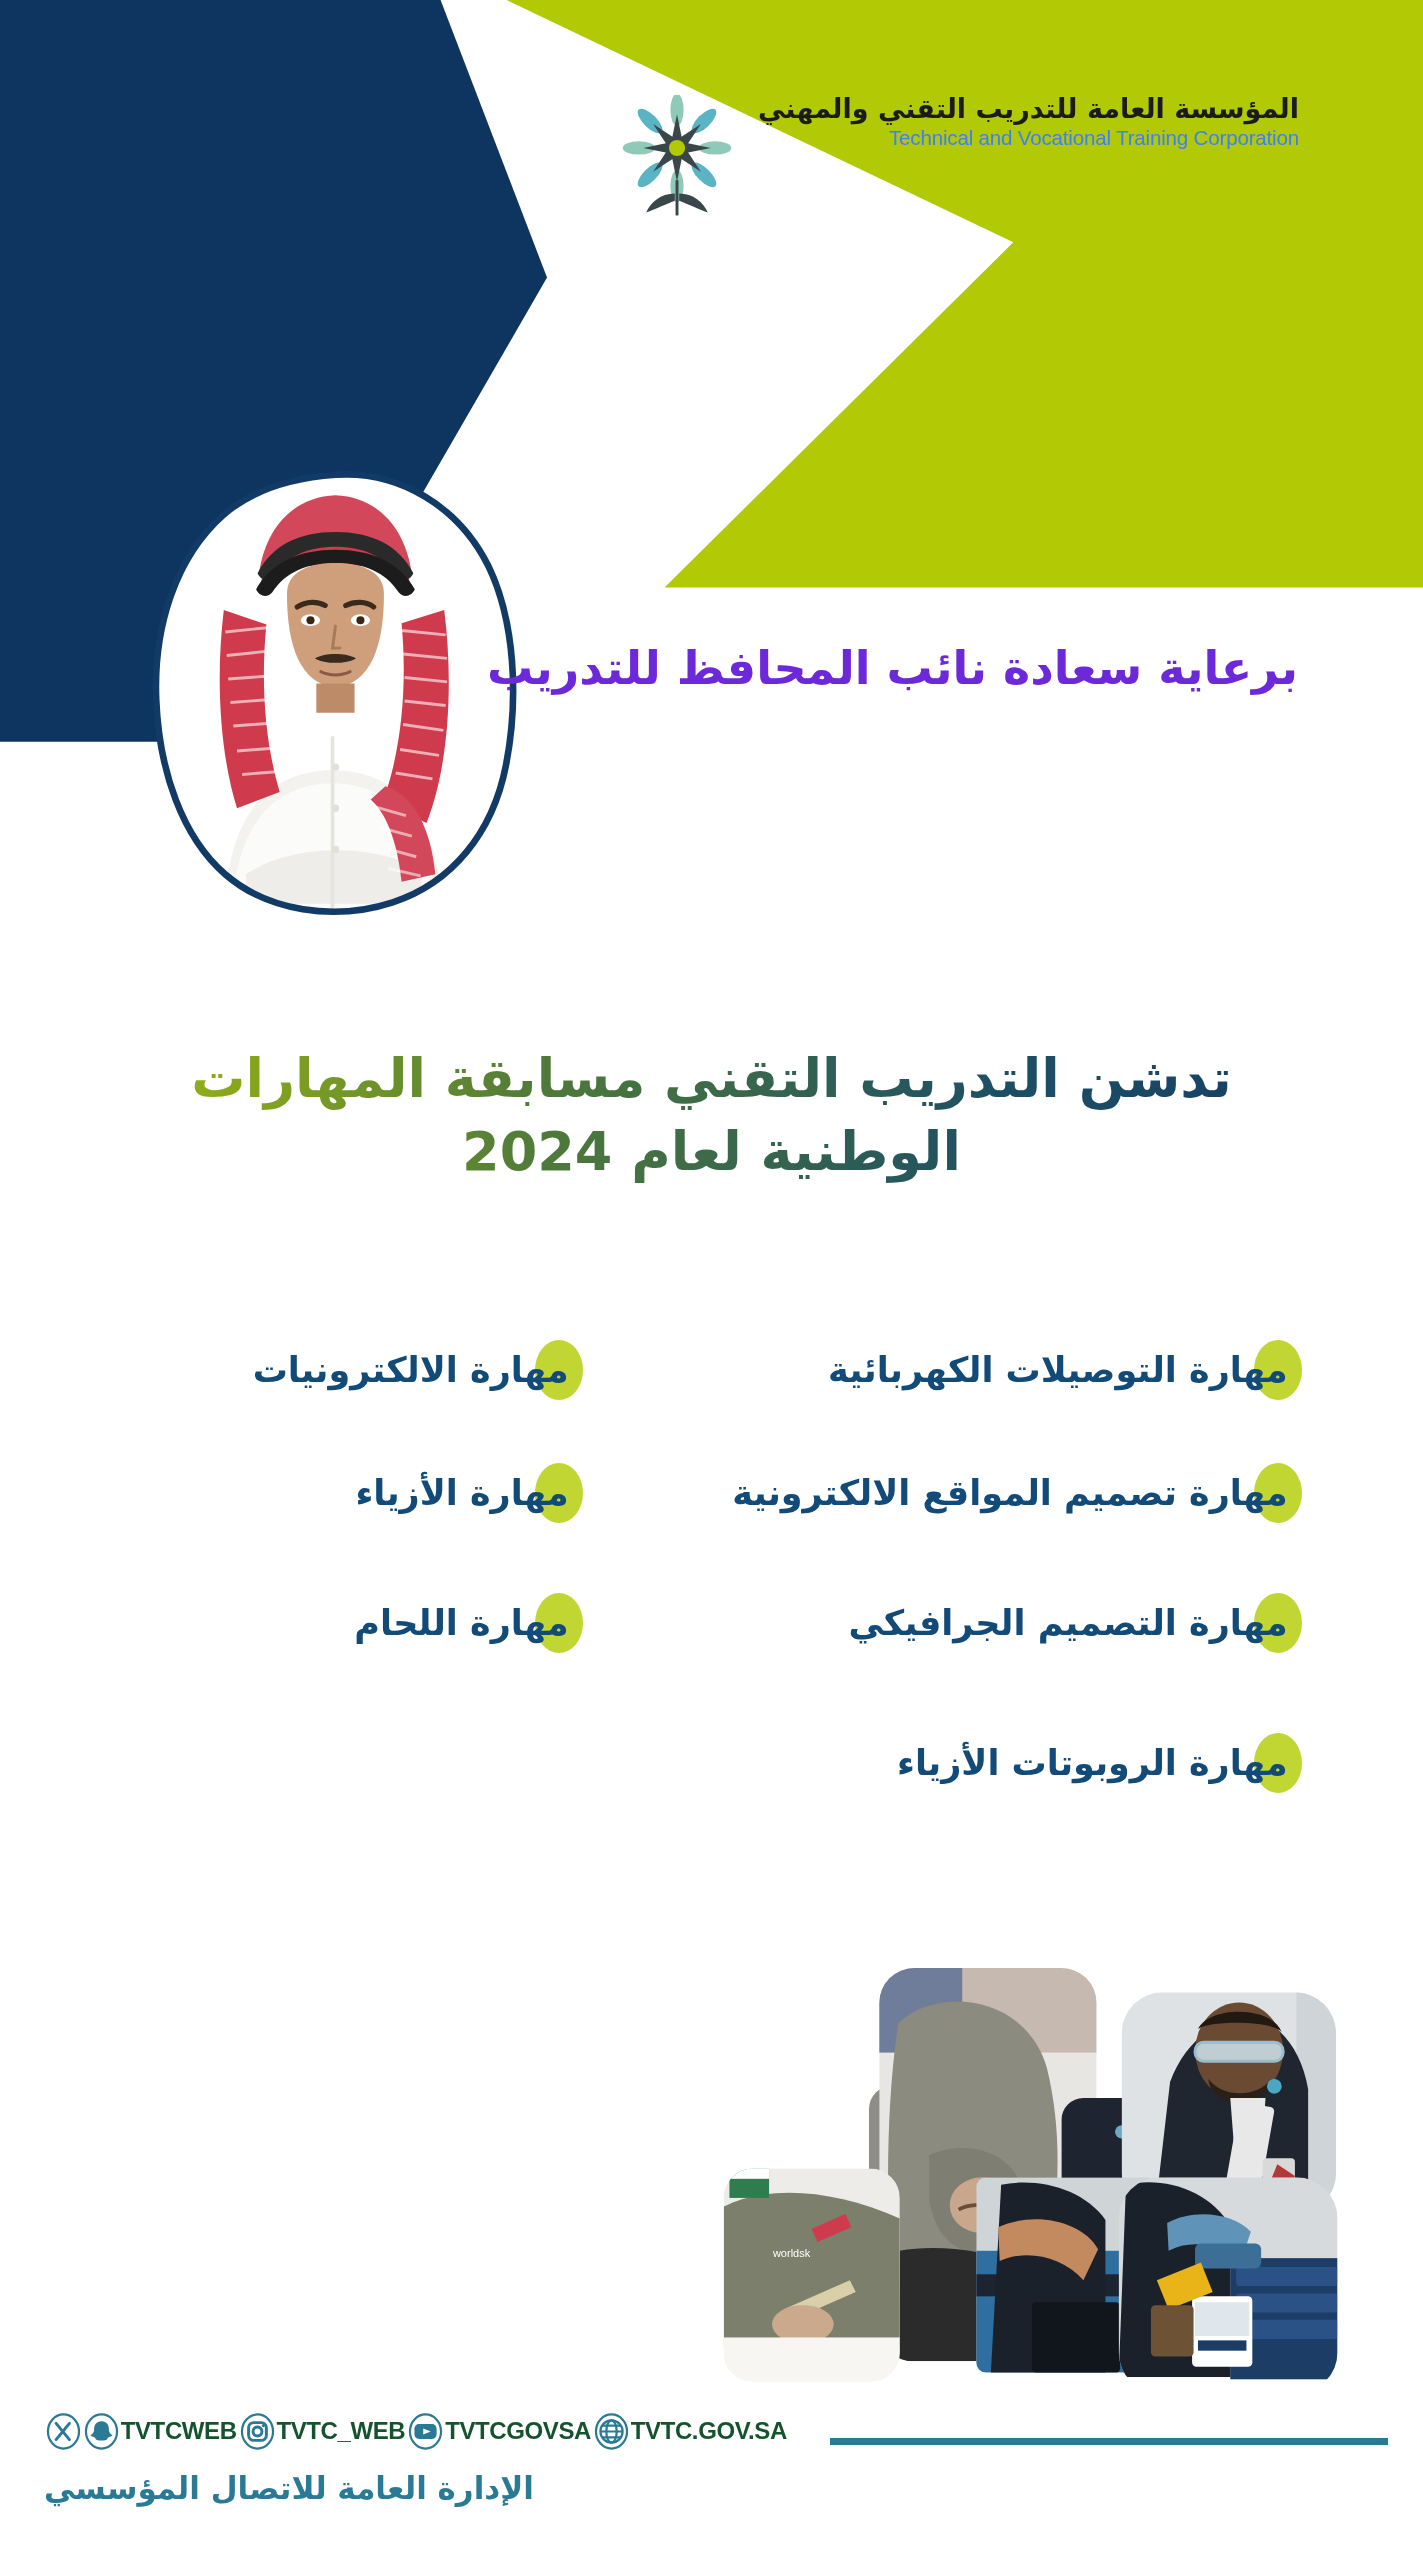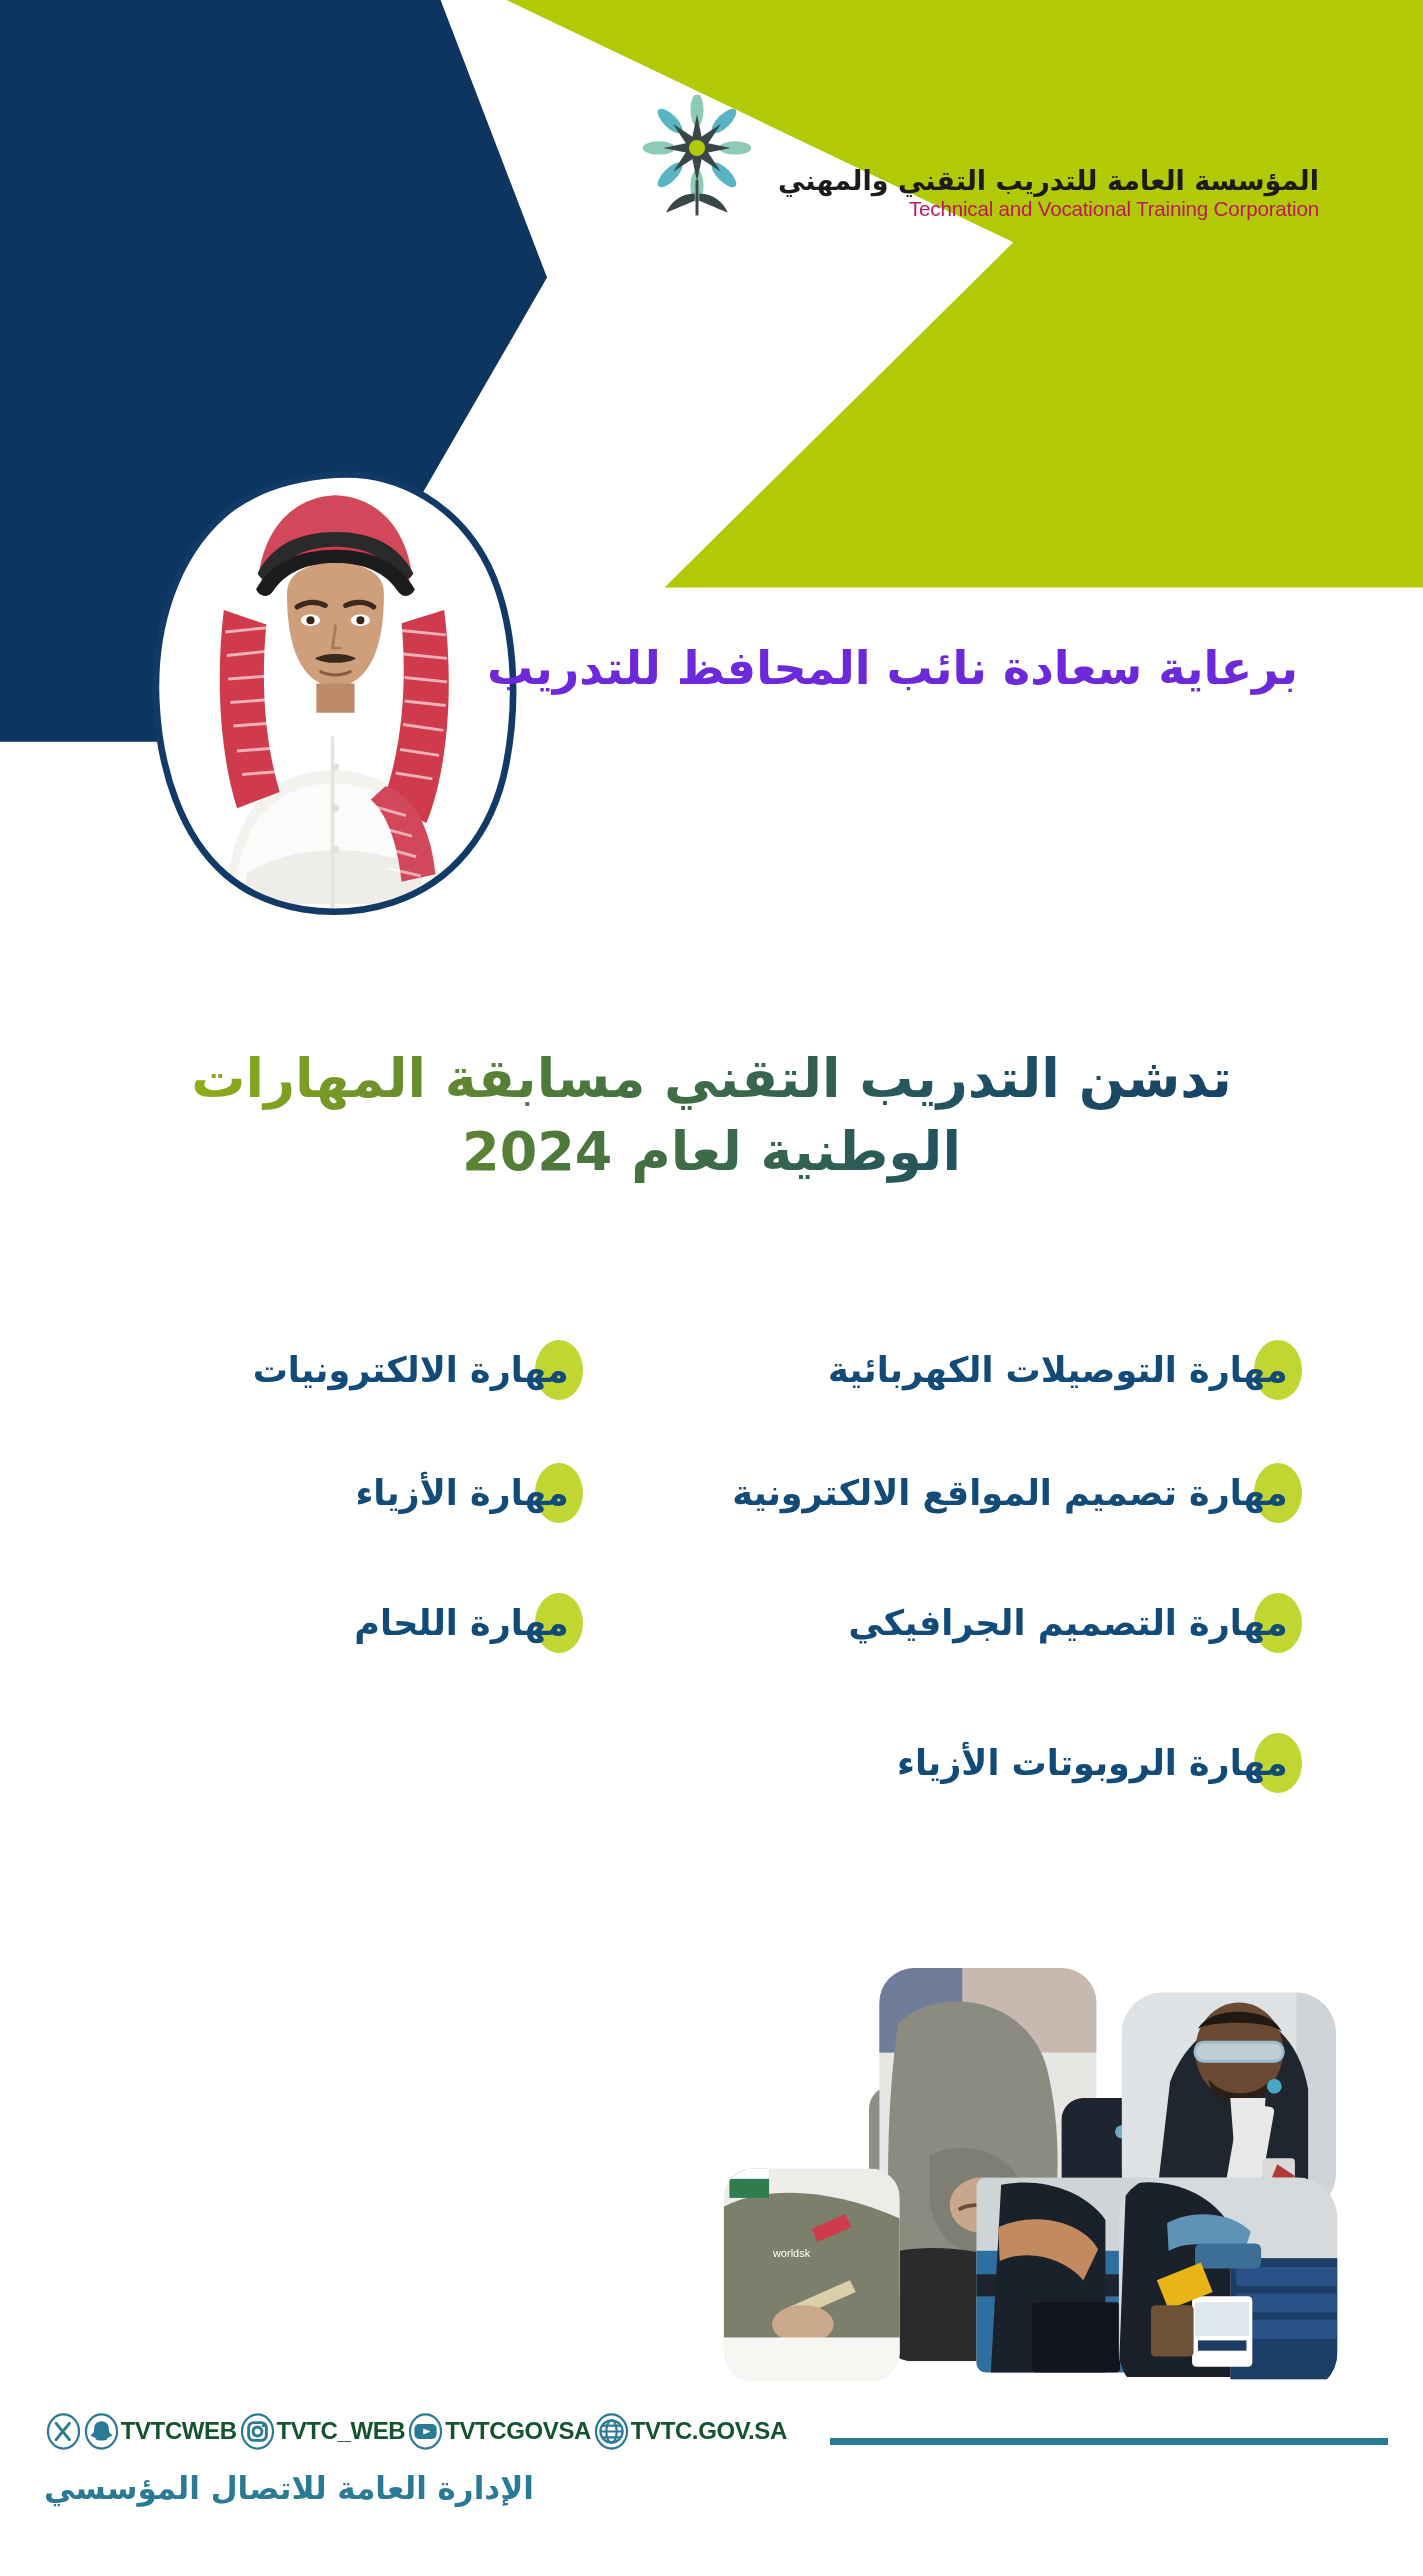--- a/index.html
+++ b/index.html
@@ -10,32 +10,32 @@
     font-family:"Liberation Sans","DejaVu Sans",sans-serif;
     overflow:hidden;position:relative;
   }
   .poster{position:relative;width:1423px;height:2576px;overflow:hidden;background:#fff;}
 
   
   .shape-layer{position:absolute;inset:0;width:1423px;height:2576px;pointer-events:none;}
 
   
   .logo-block{
-    position:absolute;top:95px;right:104px;
-    display:flex;align-items:flex-end;gap:26px;
+    position:absolute;top:95px;right:124px;
+    display:flex;align-items:flex-start;gap:26px;
     direction:rtl;
   }
   .logo-text{text-align:right;line-height:1.06;}
   .logo-ar{
     font-size:27px;font-weight:700;color:#1b1b1b;
     letter-spacing:0px;white-space:nowrap;
     font-family:"DejaVu Sans",sans-serif;
   }
   .logo-en{
-    font-size:20.6px;font-weight:400;color:#be185d;
+    font-size:20.6px;font-weight:400;color:#3b82f6;
     white-space:nowrap;margin-top:2.9px;letter-spacing:-0.2px;
     font-family:"Liberation Sans",sans-serif;direction:ltr;text-align:right;
   }
   .logo-mark{width:110px;height:125px;flex:0 0 auto;}
 
   
   .portrait-wrap{
     position:absolute;left:143px;top:463px;width:382px;height:455px;
   }
   .portrait-frame{position:absolute;inset:0;}

